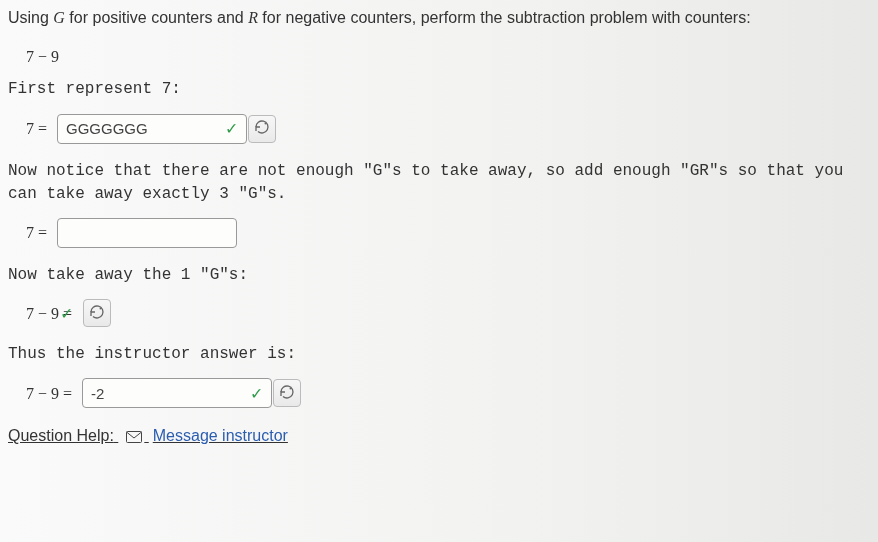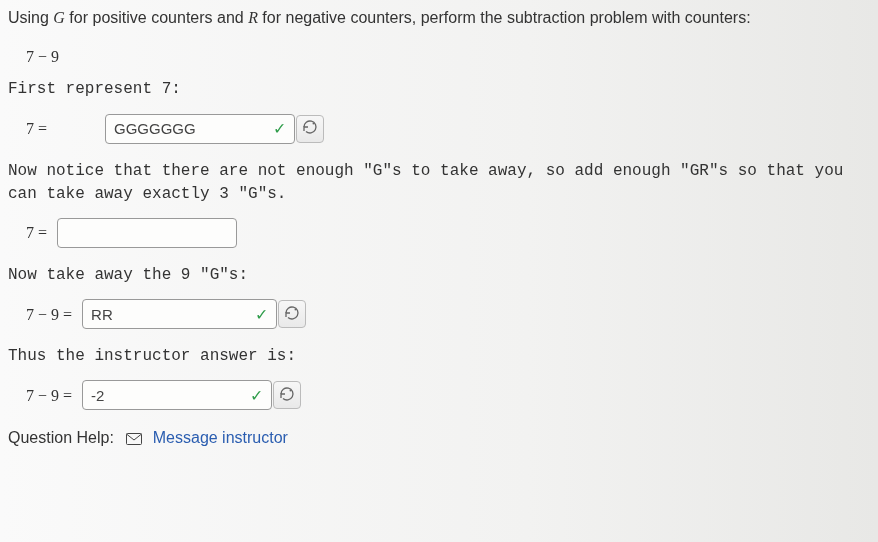--- a/index.html
+++ b/index.html
@@ -36,21 +36,21 @@
     .answer-input {
       height: 30px;
       border: 1px solid #999;
       border-radius: 4px;
       padding: 4px 8px;
       font-size: 15px;
       font-family: inherit;
       background: #fdfdfc;
       color: #444;
     }
-    .answer-input.w1 { width: 190px; margin-left: 48px; }
+    .answer-input.w1 { width: 190px; }
     .answer-input.w2 { width: 180px; }
     .answer-input.w3 { width: 195px; }
     .answer-input.w4 { width: 190px; }
     .check {
       color: #2e9c4a;
       font-size: 16px;
       margin-left: -22px;
       margin-right: 8px;
       pointer-events: none;
     }
@@ -62,20 +62,21 @@
       background: linear-gradient(#f7f7f7, #e9e9e9);
       display: inline-flex;
       align-items: center;
       justify-content: center;
       cursor: pointer;
       margin-left: 2px;
     }
     .retry-btn svg { width: 16px; height: 16px; }
     .help-row {
       margin-top: 16px;
+      text-decoration: underline;
     }
     .help-link {
       color: #2a5db0;
       text-decoration: none;
       margin-left: 4px;
     }
     .mail-icon {
       display: inline-block;
       vertical-align: -2px;
       margin-left: 8px;
@@ -109,24 +110,23 @@
     </span>
   </button>
 </div>
 
 <p class="step-text">Now notice that there are not enough "G"s to take away, so add enough "GR"s so that you can take away exactly 3 "G"s.</p>
 <div class="input-row">
   <span class="eq-label minus">7 =</span>
   <input type="text" class="answer-input w2" value="" style="">
 </div>
 
-<p class="step-text">Now take away the 9 "G"s:</p>
+<p class="step-text">Now take away the 1 "G"s:</p>
 <div class="input-row">
   <span class="eq-label minus">7 − 9 =</span>
-  <input type="text" class="answer-input w3" value="RR" style="">
   <span class="check">✓</span>
   <button class="retry-btn">
     <span>
       <svg viewBox="0 0 24 24" fill="none" stroke="#666" stroke-width="2">
         <path d="M3 12a9 9 0 1 1 3 6.7"></path>
         <polyline points="3 18 3 12 9 12" fill="none"></polyline>
         <circle cx="17" cy="7" r="1.2" fill="#666" stroke="none"></circle>
       </svg>
     </span>
   </button>

